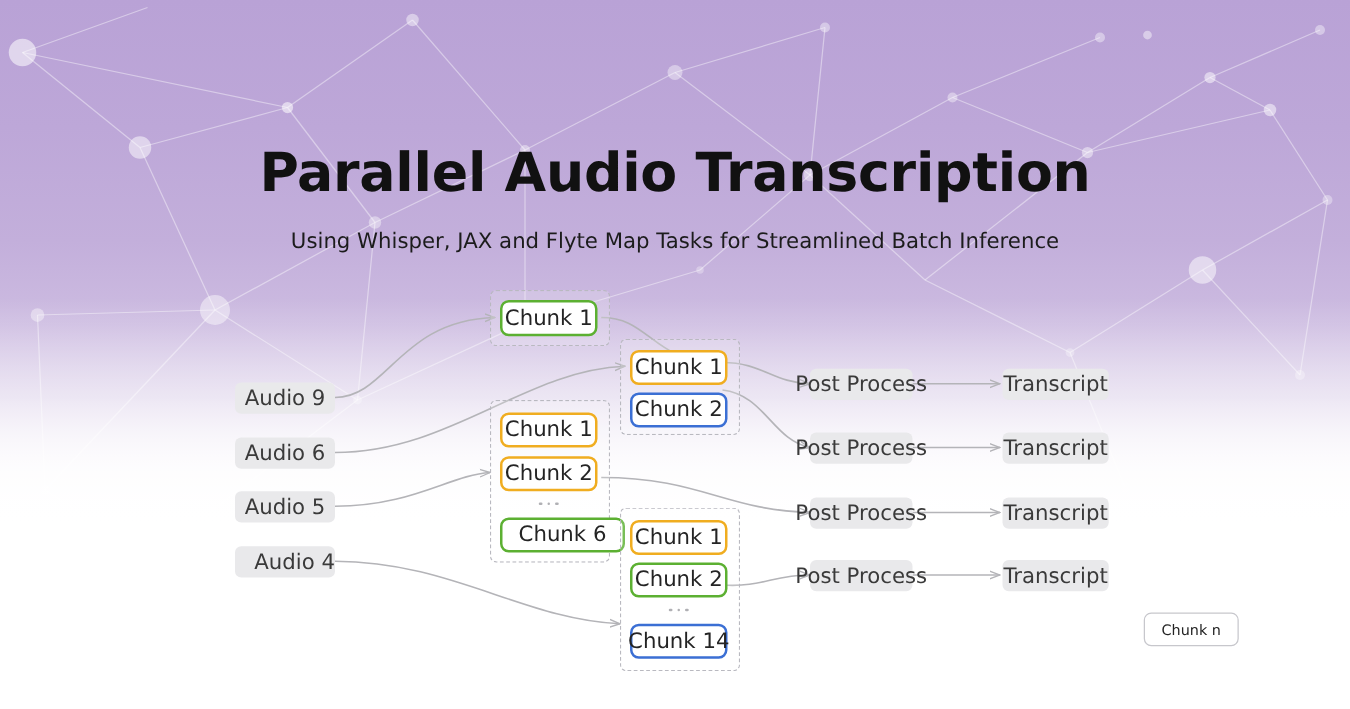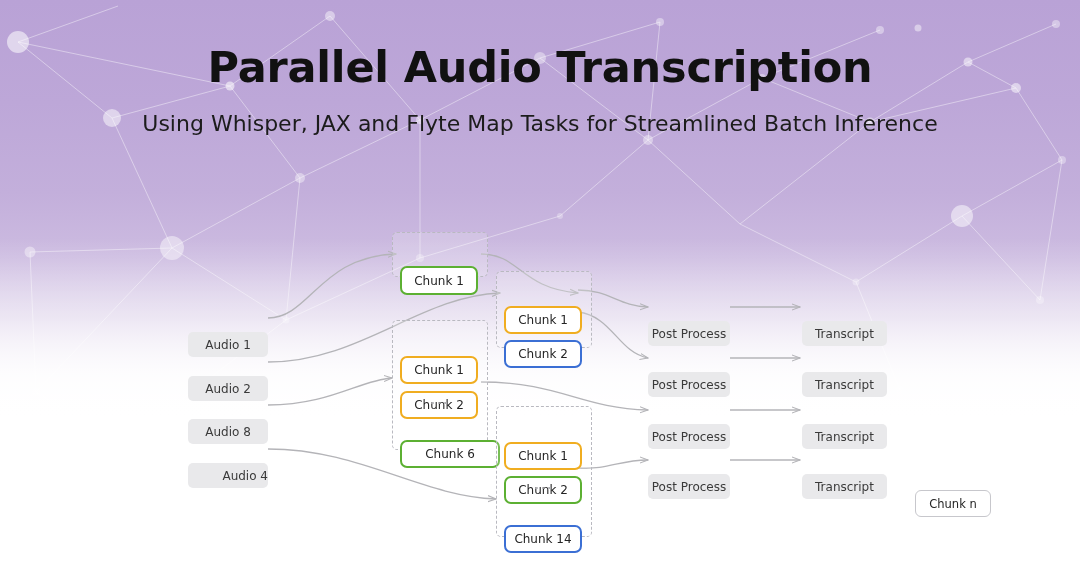--- a/index.html
+++ b/index.html
@@ -55,31 +55,31 @@
 
   
   #header {
     position: absolute;
     left: 0; top: 0;
     width: 1080px;
     text-align: center;
   }
   #title {
     margin: 0;
-    padding-top: 44px;
+    padding-top: 116px;
     font-size: 43px;
     font-weight: bold;
     letter-spacing: -0.2px;
     color: #111111;
     line-height: 1.1;
   }
   #subtitle {
     margin: 0;
     padding-top: 21px;
-    font-size: 22px;
+    font-size: 17px;
     font-weight: normal;
     color: #1c1c1c;
     line-height: 1.1;
   }
 
   
   #diagram {
     position: absolute;
     left: 0; top: 0;
     width: 1080px; height: 567px;
@@ -89,24 +89,23 @@
     left: 0; top: 0;
     width: 1080px; height: 567px;
   }
 
   .node {
     position: absolute;
     box-sizing: border-box;
     display: flex;
     align-items: center;
     justify-content: center;
-    font-size: 12px;
+    font-size: 17px;
     color: #242424;
     white-space: nowrap;
-    margin-top: 26px;
   }
   .node-gray {
     background: #e9e9eb;
     border-radius: 5px;
     color: #3a3a3a;
   }
   .node-chunk {
     background: #ffffff;
     border-radius: 7px;
     border: 2.2px solid #cccccc;
@@ -285,27 +284,27 @@
         <path d="M578,468 C610,470 618,460 648,460"></path>
 
         <path d="M730,307 L800,307"></path>
         <path d="M730,358 L800,358"></path>
         <path d="M730,410 L800,410"></path>
         <path d="M730,460 L800,460"></path>
       </g>
     </svg>
 
     <div class="node node-gray" style="left:188px;top:306px;width:80px;height:25px;">
-      <span>Audio 1</span>
+      <span>Audio 9</span>
     </div>
     <div class="node node-gray" style="left:188px;top:350px;width:80px;height:25px;">
-      <span>Audio 2</span>
+      <span>Audio 6</span>
     </div>
     <div class="node node-gray" style="left:188px;top:393px;width:80px;height:25px;">
-      <span>Audio 8</span>
+      <span>Audio 5</span>
     </div>
     <div class="node node-gray" style="left:188px;top:437px;width:80px;height:25px;justify-content:flex-end;">
       <span>Audio 4</span>
     </div>
 
     <div class="group" style="left:392px;top:232px;width:96px;height:45px;"></div>
     <div class="node node-chunk c-green" style="left:400px;top:240px;width:78px;height:29px;">
       <span>Chunk 1</span>
     </div>
 

